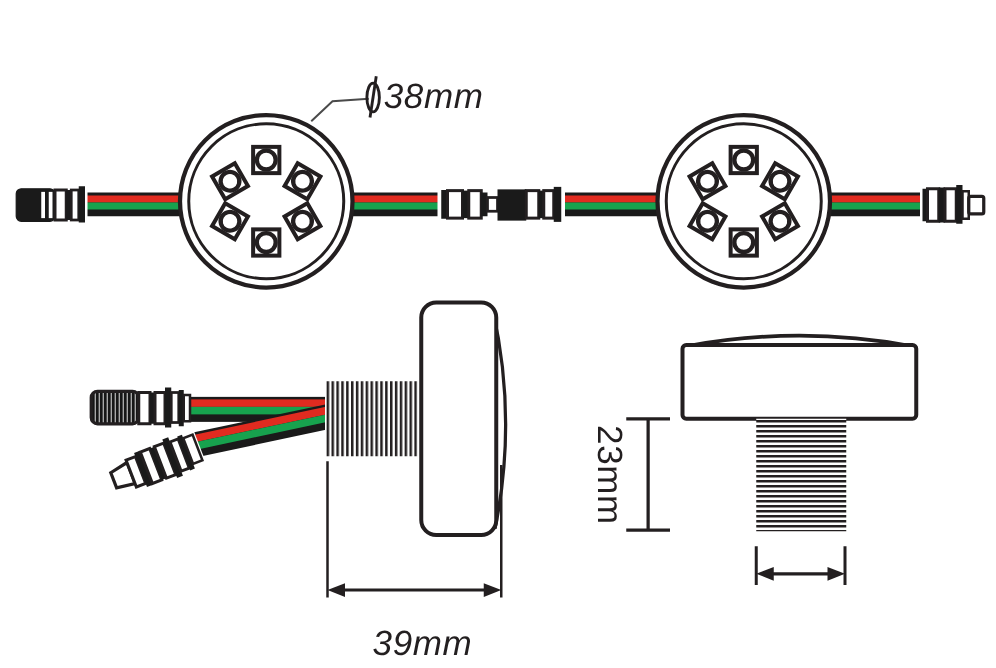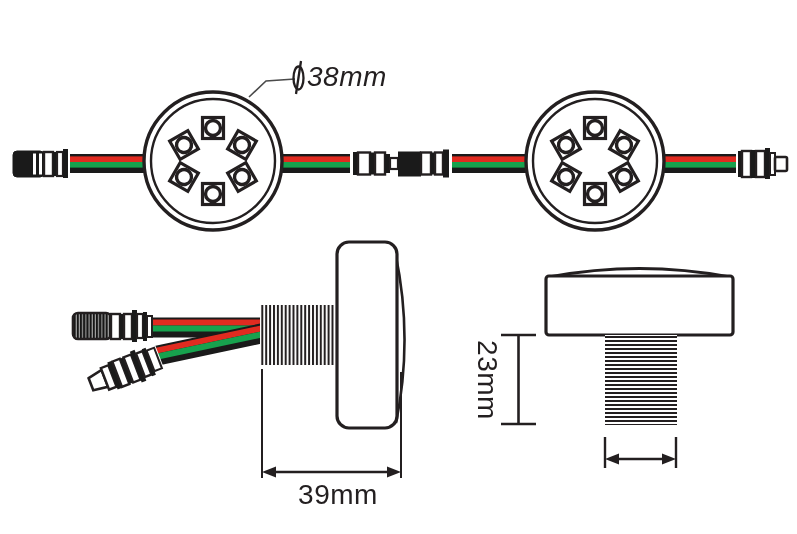--- a/index.html
+++ b/index.html
@@ -24,21 +24,21 @@
     line-height: 1;
     white-space: nowrap;
     letter-spacing: 0.5px;
   }
   .dim-label.centered { text-align: center; }
   #diameter-label {
     left: 291px; top: 58px;
     height: 38px;
     display: flex; align-items: center; gap: 1px; font-style: italic;
   }
-  #length-label  { left: 278px; top: 481px; width: 120px; }
+  #length-label  { left: 278px; top: 501px; width: 120px; font-style: italic; }
   #width-label   { left: 581px; top: 469px; width: 120px; }
   #height-label  {
     left: 427px; top: 366px; width: 120px; height: 28px;
     text-align: center;
     transform: rotate(90deg);
     transform-origin: center center;
   }
 </style>
 </head>
 <body>

